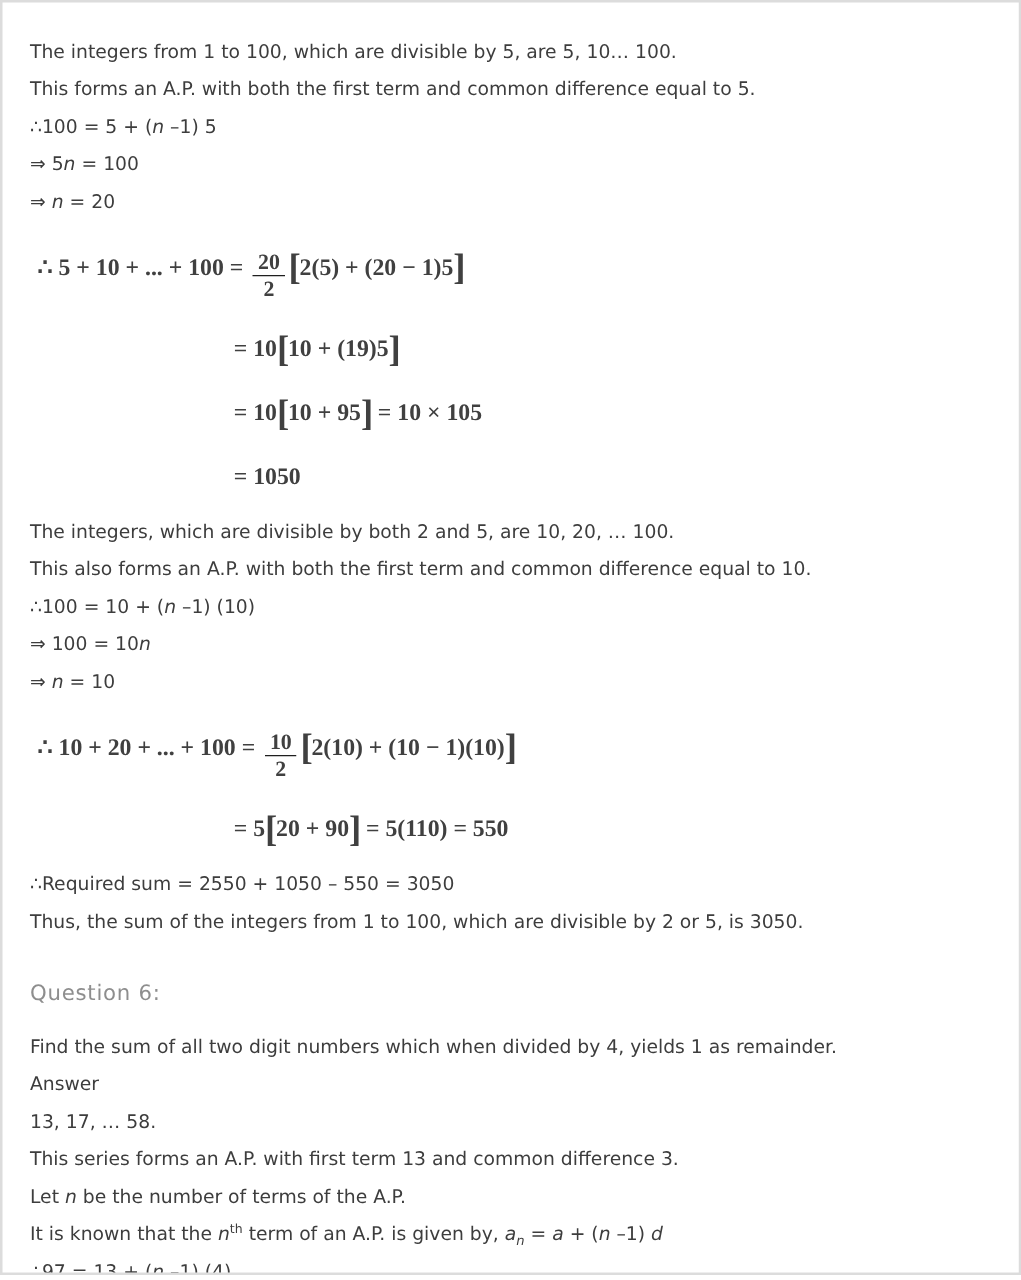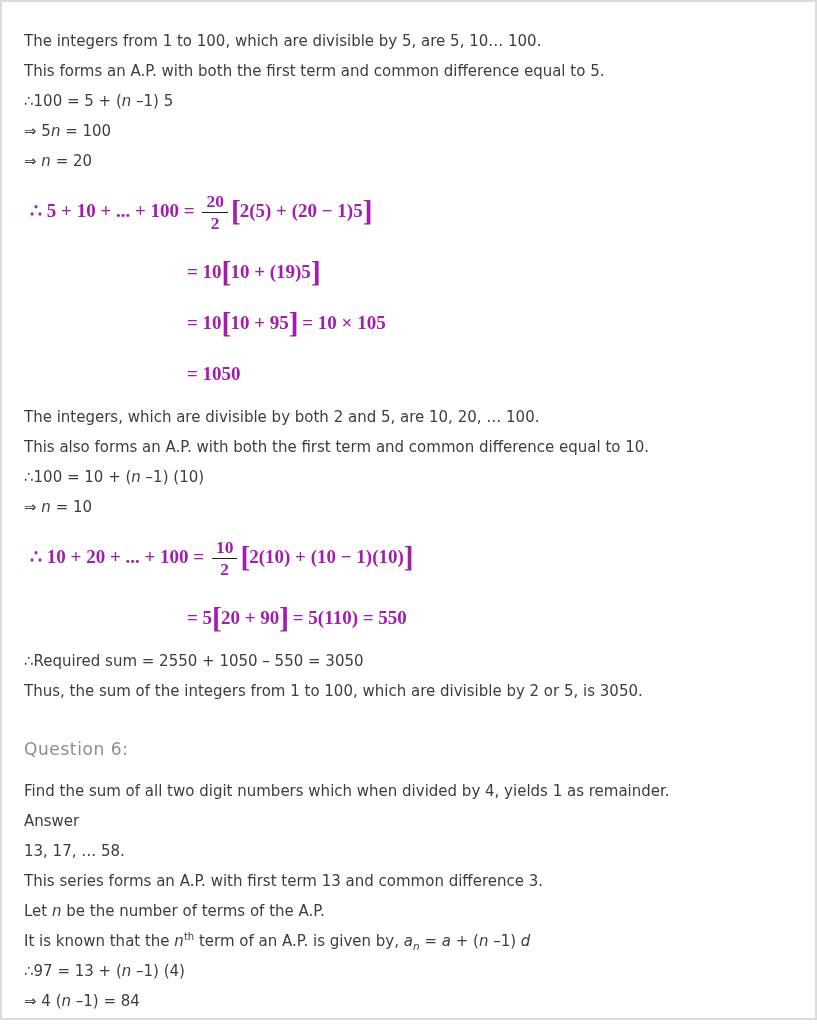--- a/index.html
+++ b/index.html
@@ -13,29 +13,29 @@
     overflow:hidden;
   }
   .line{margin:0;line-height:30px;min-height:30px;white-space:nowrap;}
   .line i{font-style:italic;}
   sup{font-size:10px;vertical-align:super;line-height:0;}
   sub{font-size:10.5px;vertical-align:sub;line-height:0;font-style:italic;}
 
   
   .math{
     font-family:"Liberation Serif","DejaVu Serif",serif;
-    font-weight:bold;color:#a21caf;font-size:19px;
+    font-weight:bold;color:#404040;font-size:19px;
     margin:10px 0 12px 6px;
   }
   .mrow{line-height:33px;white-space:nowrap;}
   .mrow.first{line-height:50px;}
   .mrow.cont{padding-left:157px;margin-top:18px;}
   .frac{
     display:inline-block;text-align:center;vertical-align:middle;
-    margin:4px 3px 4px 3px;line-height:1.08;font-size:0.92em;
+    margin:14px 3px 4px 3px;line-height:1.08;font-size:0.92em;
   }
   .frac .num{display:block;padding:0 4px 1px 4px;border-bottom:1.7px solid #1f1f1f;}
   .frac .den{display:block;padding-top:1px;}
   .br{font-size:1.55em;vertical-align:-0.13em;letter-spacing:-1px;line-height:0;}
 
   .question-heading{
     font-size:17px;line-height:26px;letter-spacing:0.6px;
     color:#8e8e8e;margin:30px 0 14px 0;
   }
 </style>
@@ -63,20 +63,21 @@
     </div>
     <div class="mrow cont">
       <span>= 1050</span>
     </div>
   </div>
 
   <p class="line">The integers, which are divisible by both 2 and 5, are 10, 20, … 100.</p>
   <p class="line">This also forms an A.P. with both the first term and common difference equal to 10.</p>
 
   <p class="line"><span>∴100 = 10 + (</span><i>n</i><span> –1) (10)</span></p>
+  <p class="line"><span>⇒ 100 = 10</span><i>n</i></p>
   <p class="line"><span>⇒ </span><i>n</i><span> = 10</span></p>
 
   <div class="math">
     <div class="mrow first">
       <span>∴ 10 + 20 + ... + 100 = </span><span class="frac"><span class="num">10</span><span class="den">2</span></span><span class="br">[</span><span>2(10) + (10 − 1)(10)</span><span class="br">]</span>
     </div>
     <div class="mrow cont">
       <span>= 5</span><span class="br">[</span><span>20 + 90</span><span class="br">]</span><span> = 5(110) = 550</span>
     </div>
   </div>

